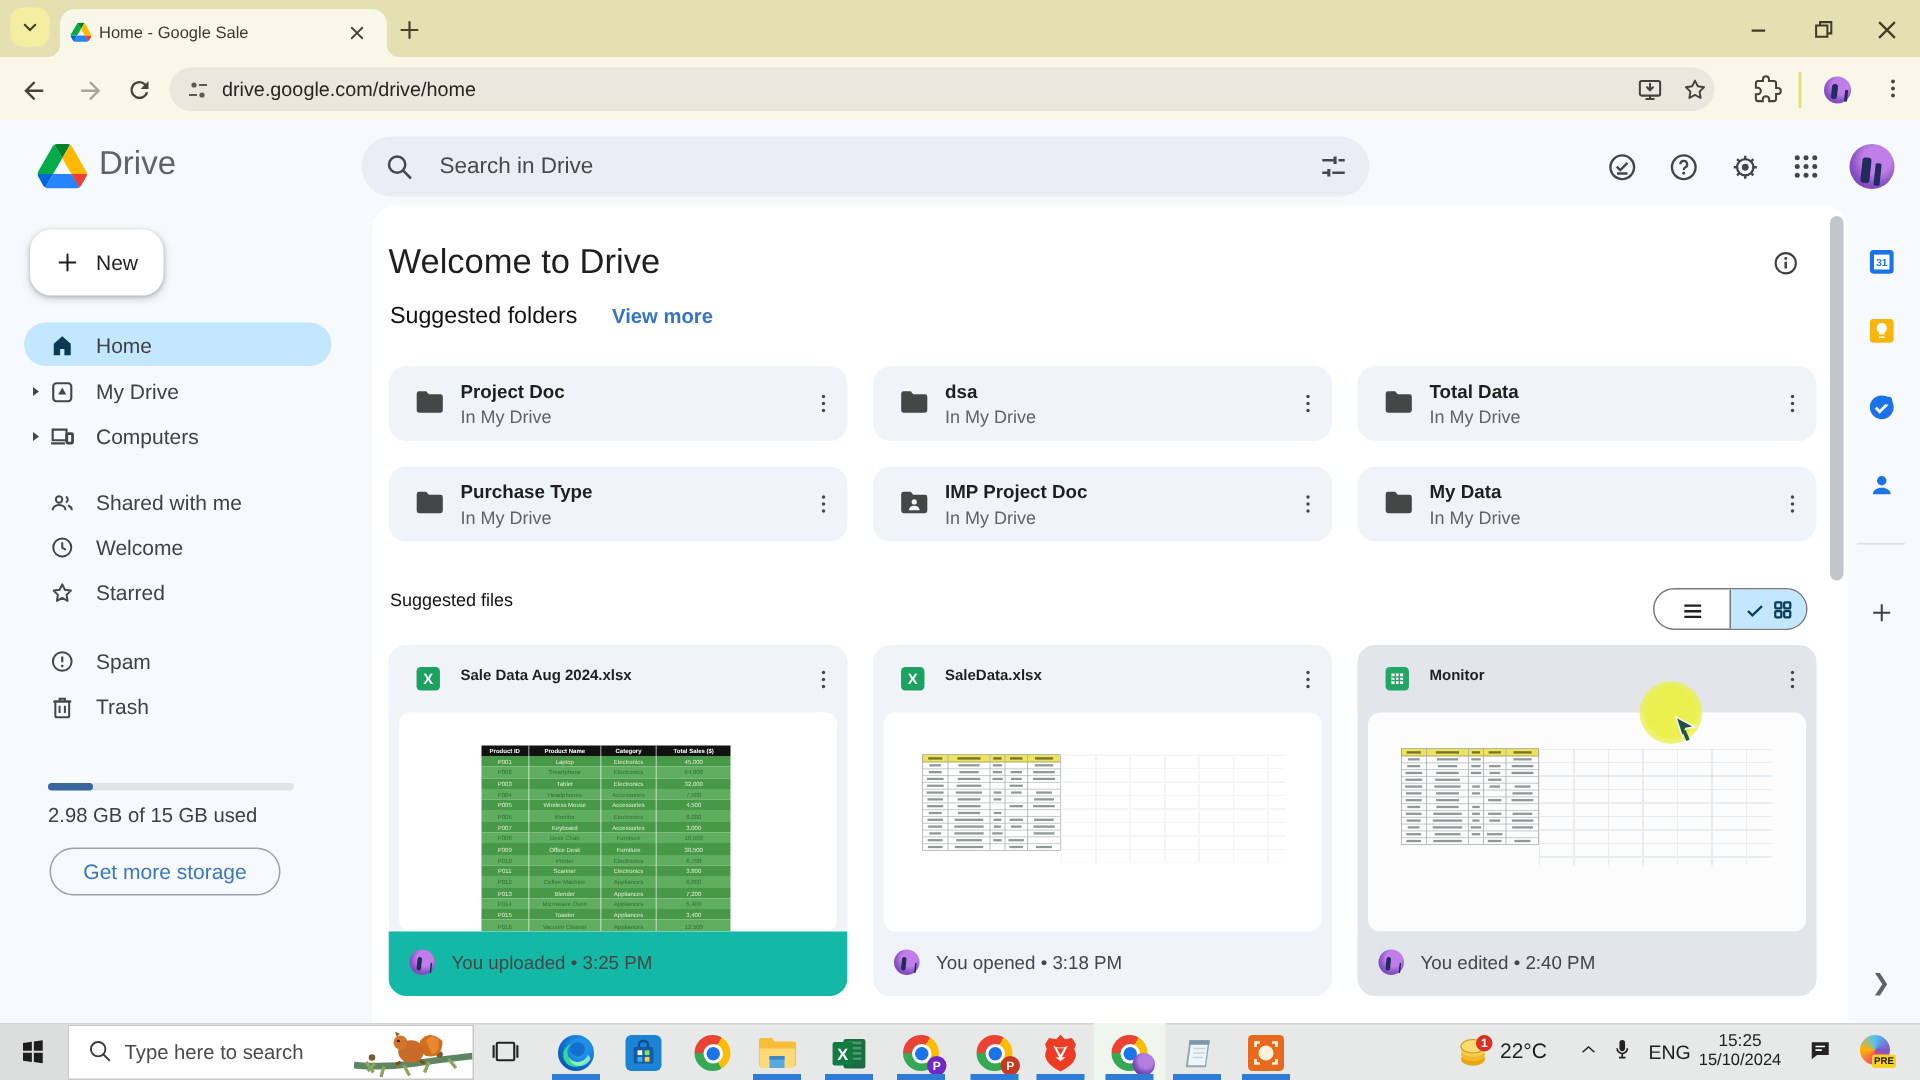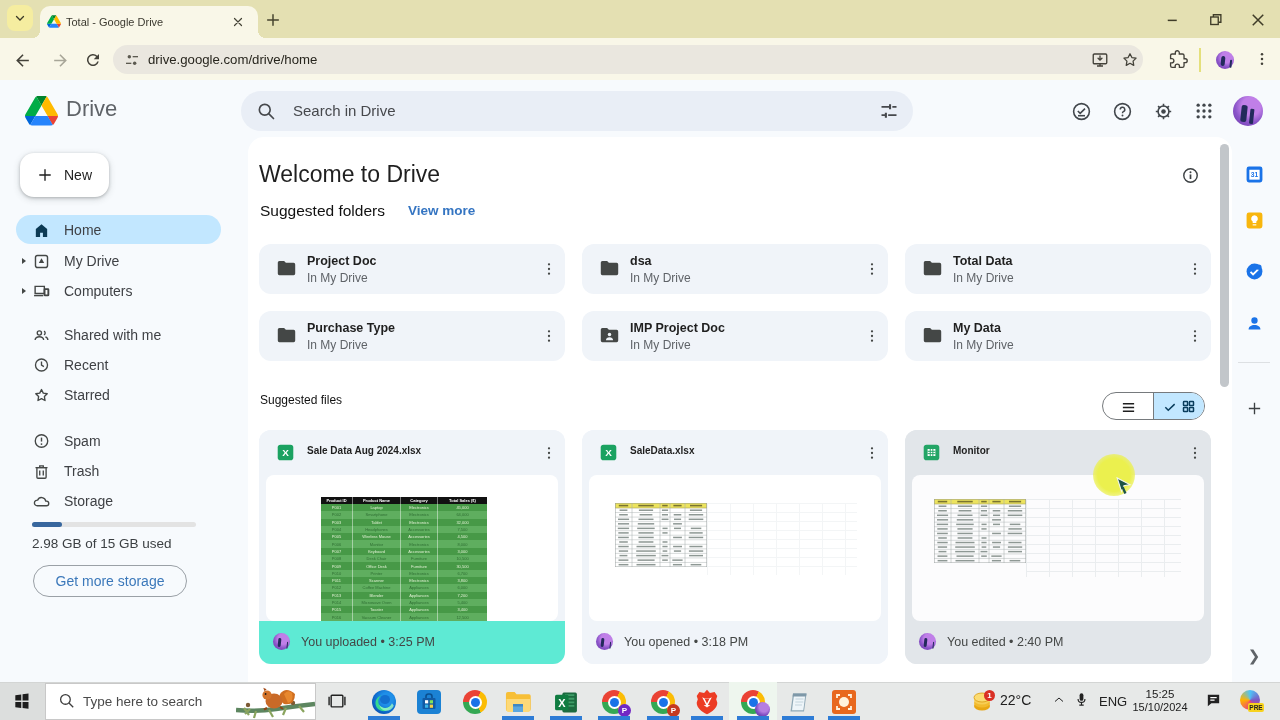--- a/index.html
+++ b/index.html
@@ -102,21 +102,21 @@
   </div>
 <div id="tab">
  <svg class="fav" width="14" height="13" viewBox="0 0 87.3 78">
   <path d="m6.6 66.85 3.85 6.65c.8 1.4 1.95 2.5 3.3 3.3l13.75-23.8h-27.5c0 1.55.4 3.1 1.2 4.5z" fill="#0066da"></path>
   <path d="m43.65 25-13.75-23.8c-1.35.8-2.5 1.9-3.3 3.3l-25.4 44a9.06 9.06 0 0 0-1.2 4.5h27.5z" fill="#00ac47"></path>
   <path d="m73.55 76.8c1.35-.8 2.5-1.9 3.3-3.3l1.6-2.75 7.65-13.25c.8-1.4 1.2-2.95 1.2-4.5h-27.5l5.85 11.5z" fill="#ea4335"></path>
   <path d="m43.65 25 13.75-23.8c-1.35-.8-2.9-1.2-4.5-1.2h-18.5c-1.6 0-3.15.45-4.5 1.2z" fill="#00832d"></path>
   <path d="m59.8 53h-32.3l-13.75 23.8c1.35.8 2.9 1.2 4.5 1.2h50.8c1.6 0 3.15-.45 4.5-1.2z" fill="#2684fc"></path>
   <path d="m73.4 26.5-12.7-22c-.8-1.4-1.95-2.5-3.3-3.3l-13.75 23.8 16.15 28h27.45c0-1.55-.4-3.1-1.2-4.5z" fill="#ffba00"></path>
  </svg>
- <span class="ttl">Total - Google Drive</span>
+ <span class="ttl">Home - Google Sale</span>
  <svg class="tx" width="12" height="12" viewBox="0 0 24 24">
       <path d="M5 5l14 14M19 5L5 19" stroke="#454336" stroke-width="2.4" stroke-linecap="round"></path>
     </svg>
 </div>
 <div id="tabcurveL"></div>
 <div id="tabcurveR"></div>
 <svg id="newtab" width="16" height="16" viewBox="0 0 24 24">
     <path d="M12 4v16M4 12h16" stroke="#45432e" stroke-width="2.2" stroke-linecap="round"></path>
   </svg>
 <svg class="wctl" style="left:1164px" width="18" height="18" viewBox="0 0 24 24">
@@ -280,21 +280,21 @@
       </span>
       <span class="lbl">Shared with me</span>
     </div>
  <div class="navrow" style="top:270px">
       <span class="ic">
         <svg width="18" height="18" viewBox="0 0 24 24">
           <circle cx="12" cy="12" r="8.5" fill="none" stroke="#444746" stroke-width="1.9"></circle>
           <path d="M12 7v5.2l3.4 2" fill="none" stroke="#444746" stroke-width="1.9"></path>
         </svg>
       </span>
-      <span class="lbl">Recent</span>
+      <span class="lbl">Welcome</span>
     </div>
  <div class="navrow" style="top:300px">
       <span class="ic">
         <svg width="19" height="19" viewBox="0 0 24 24">
           <path d="M12 3.6l2.5 5.1 5.6.8-4 4 .9 5.6-5-2.7-5 2.7.9-5.6-4-4 5.6-.8z" fill="none" stroke="#444746" stroke-width="1.9" stroke-linejoin="round"></path>
         </svg>
       </span>
       <span class="lbl">Starred</span>
     </div>
  <div class="navrow" style="top:346px">
@@ -311,28 +311,20 @@
       <span class="ic">
         <svg width="17" height="17" viewBox="0 0 24 24">
           <g fill="none" stroke="#444746" stroke-width="1.9">
             <path d="M5.5 6.5h13V20a1.5 1.5 0 0 1-1.5 1.5H7A1.5 1.5 0 0 1 5.5 20z"></path>
             <path d="M3.5 6.5h17M9.5 6V4h5v2"></path>
             <path d="M9.5 10.5v7M14.5 10.5v7"></path>
           </g>
         </svg>
       </span>
       <span class="lbl">Trash</span>
-    </div>
- <div class="navrow" style="top:406px">
-      <span class="ic">
-        <svg width="19" height="19" viewBox="0 0 24 24">
-          <path d="M19 18H6a4 4 0 1 1 .56-7.96A6 6 0 0 1 18 11.5h1a3.25 3.25 0 0 1 0 6.5z" fill="none" stroke="#444746" stroke-width="1.9"></path>
-        </svg>
-      </span>
-      <span class="lbl">Storage</span>
     </div>
  <div id="storagebar">
       <i></i>
     </div>
  <div id="storagetxt">2.98 GB of 15 GB used</div>
  <div id="morebtn">Get more storage</div>
 
  <div id="h1">Welcome to Drive</div>
  <svg id="infoi" width="17" height="17" viewBox="0 0 24 24">
       <circle cx="12" cy="12" r="9.5" fill="none" stroke="#3c4043" stroke-width="2"></circle>
@@ -568,21 +560,21 @@
             <span class="c4">3,400</span>
           </div>
 <div class="r" style="background:#5fae5f;color:#2f6f33">
             <span class="c1">P016</span>
             <span class="c2">Vacuum Cleaner</span>
             <span class="c3">Appliances</span>
             <span class="c4">12,500</span>
           </div>
         </div>
       </div>
-  <div class="gf" style="background:#5eead4">
+  <div class="gf" style="background:#14b8a6">
         <span class="pavatar"></span>
         <span class="gft">You uploaded • 3:25 PM</span>
       </div>
  </div>
  <div class="gcard" style="left:582px">
   <div class="gh" style="background:#f0f4f9"></div>
   <svg class="gic" width="17" height="17" viewBox="0 0 24 24">
         <rect x="1" y="1" width="22" height="22" rx="4" fill="#1ba261"></rect>
         <text x="12" y="17" font-size="14" font-weight="bold" fill="#fff" text-anchor="middle" font-family="Liberation Sans">X</text>
       </svg>

